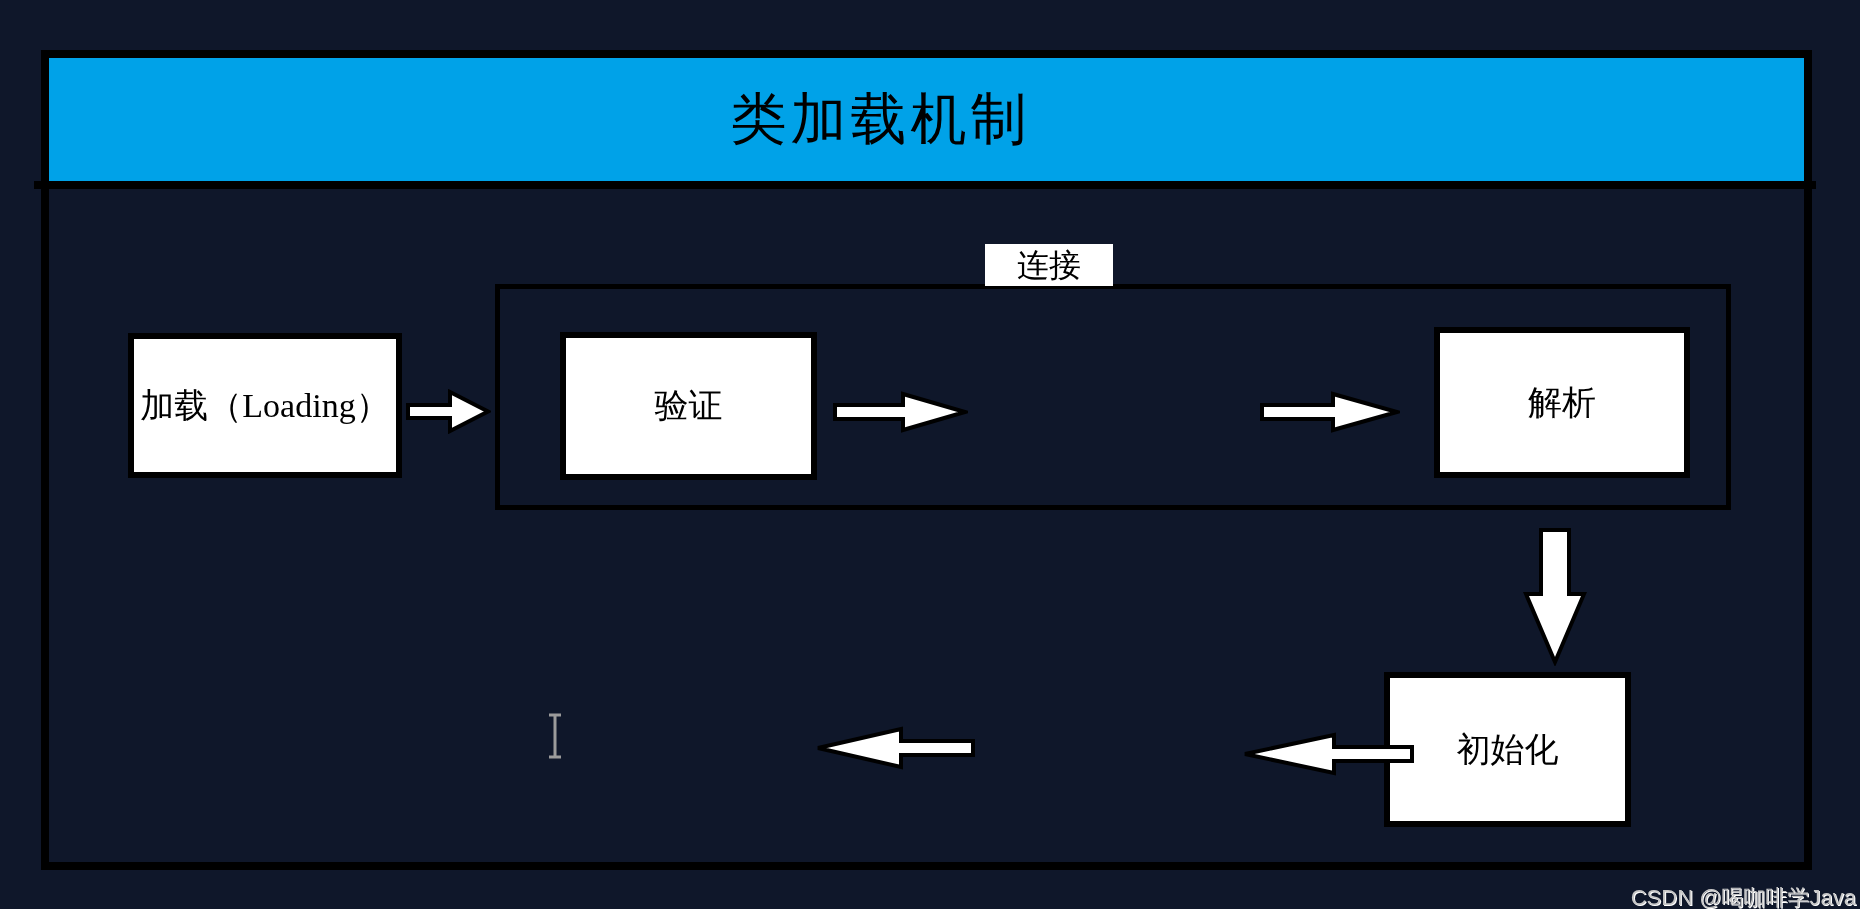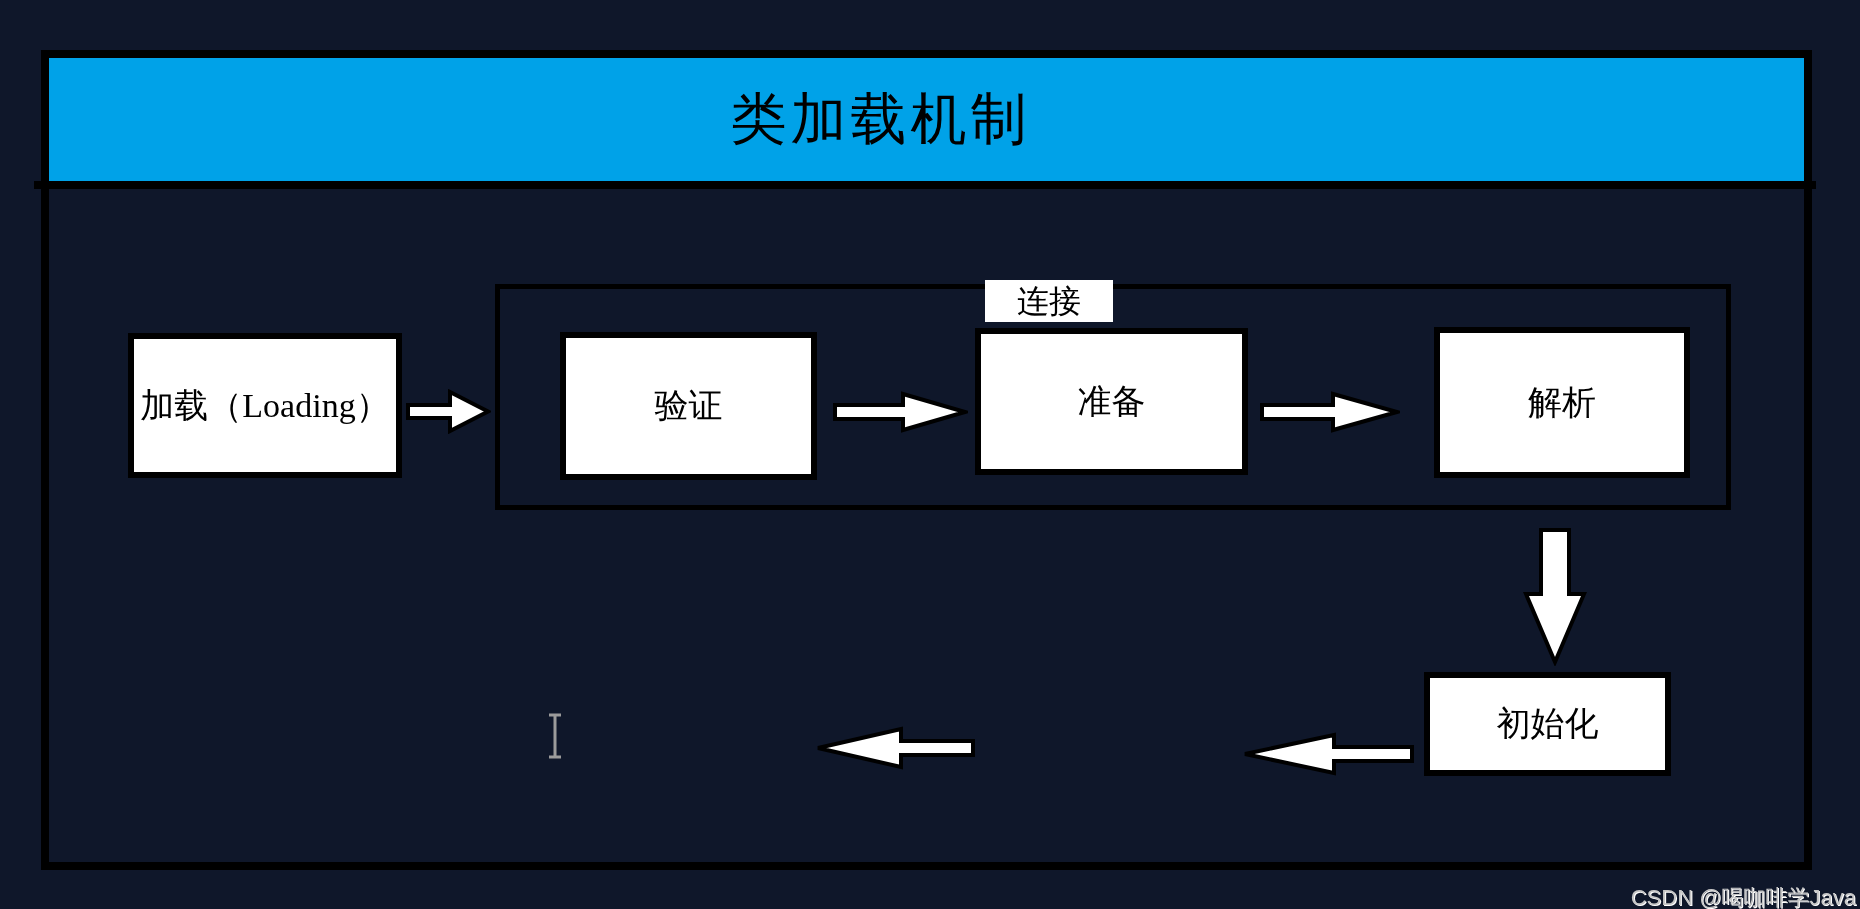--- a/index.html
+++ b/index.html
@@ -25,34 +25,34 @@
   }
   #title-divider {
     position:absolute; left:34px; top:181px; width:1782px; height:8px; background:#000;
   }
   
   #link-group {
     position:absolute; left:495px; top:284px; width:1236px; height:226px;
     border:5px solid #000; box-sizing:border-box; background:transparent;
   }
   #link-label {
-    position:absolute; left:985px; top:280px; height:42px; line-height:42px;
+    position:absolute; left:985px; top:244px; height:42px; line-height:42px;
     padding:0 32px; background:#ffffff; font-size:32px; white-space:nowrap;
   }
   
   .box {
     position:absolute; border:6px solid #000; box-sizing:border-box;
     background:#ffffff; display:flex; align-items:center; justify-content:center;
     font-size:34px; white-space:nowrap;
   }
   #box-loading    { left:128px;  top:333px; width:274px; height:145px; }
   #box-verify     { left:560px;  top:332px; width:257px; height:148px; }
   #box-prepare    { left:975px;  top:328px; width:273px; height:147px; }
   #box-resolve    { left:1434px; top:327px; width:256px; height:151px; }
-  #box-initialize { left:1424px; top:672px; width:247px; height:104px; }
+  #box-initialize { left:1384px; top:672px; width:247px; height:155px; }
   #box-use        { left:992px;  top:670px; width:243px; height:148px; }
   #box-unload     { left:565px;  top:667px; width:245px; height:148px; }
   
   .arrow { position:absolute; }
   #arrow-load-link   { left:406px;  top:389px; width:85px;  height:45px; }
   #arrow-verify-prep { left:833px;  top:391px; width:135px; height:42px; }
   #arrow-prep-res    { left:1260px; top:391px; width:140px; height:42px; }
   #arrow-res-init    { left:1523px; top:528px; width:64px;  height:138px; }
   #arrow-init-use    { left:1242px; top:732px; width:172px; height:44px; }
   #arrow-use-unload  { left:815px;  top:726px; width:160px; height:44px; }
@@ -80,23 +80,20 @@
   <div id="title-divider"></div>
 
   <div id="link-group"></div>
   <span id="link-label">连接</span>
 
   <div class="box" id="box-loading">
     <span>加载（Loading）</span>
   </div>
   <div class="box" id="box-verify">
     <span>验证</span>
-  </div>
-  <div class="box" id="box-prepare">
-    <span>准备</span>
   </div>
   <div class="box" id="box-resolve">
     <span>解析</span>
   </div>
   <div class="box" id="box-initialize">
     <span>初始化</span>
   </div>
 
   <div class="arrow" id="arrow-load-link">
     <svg viewBox="0 0 85 45" preserveAspectRatio="none">

